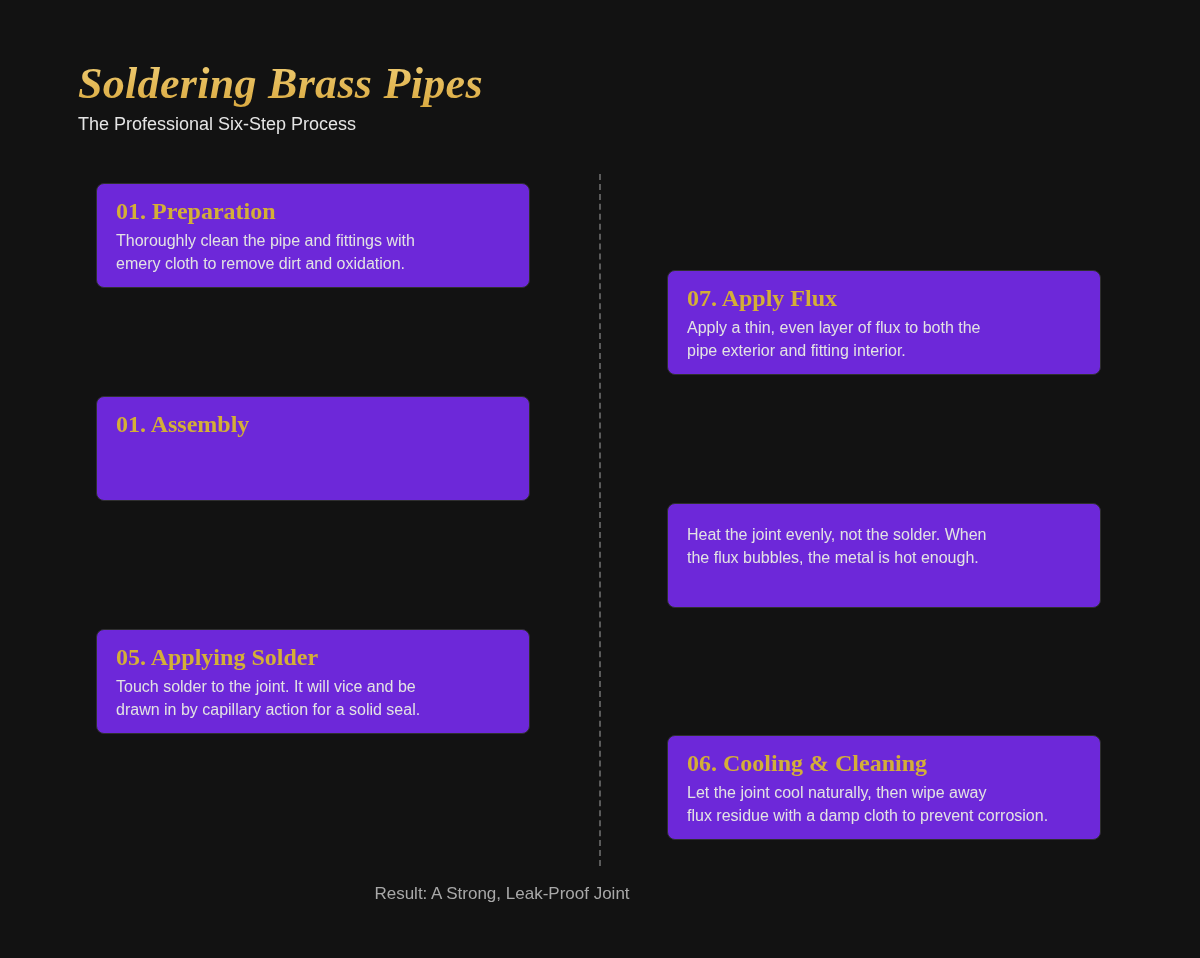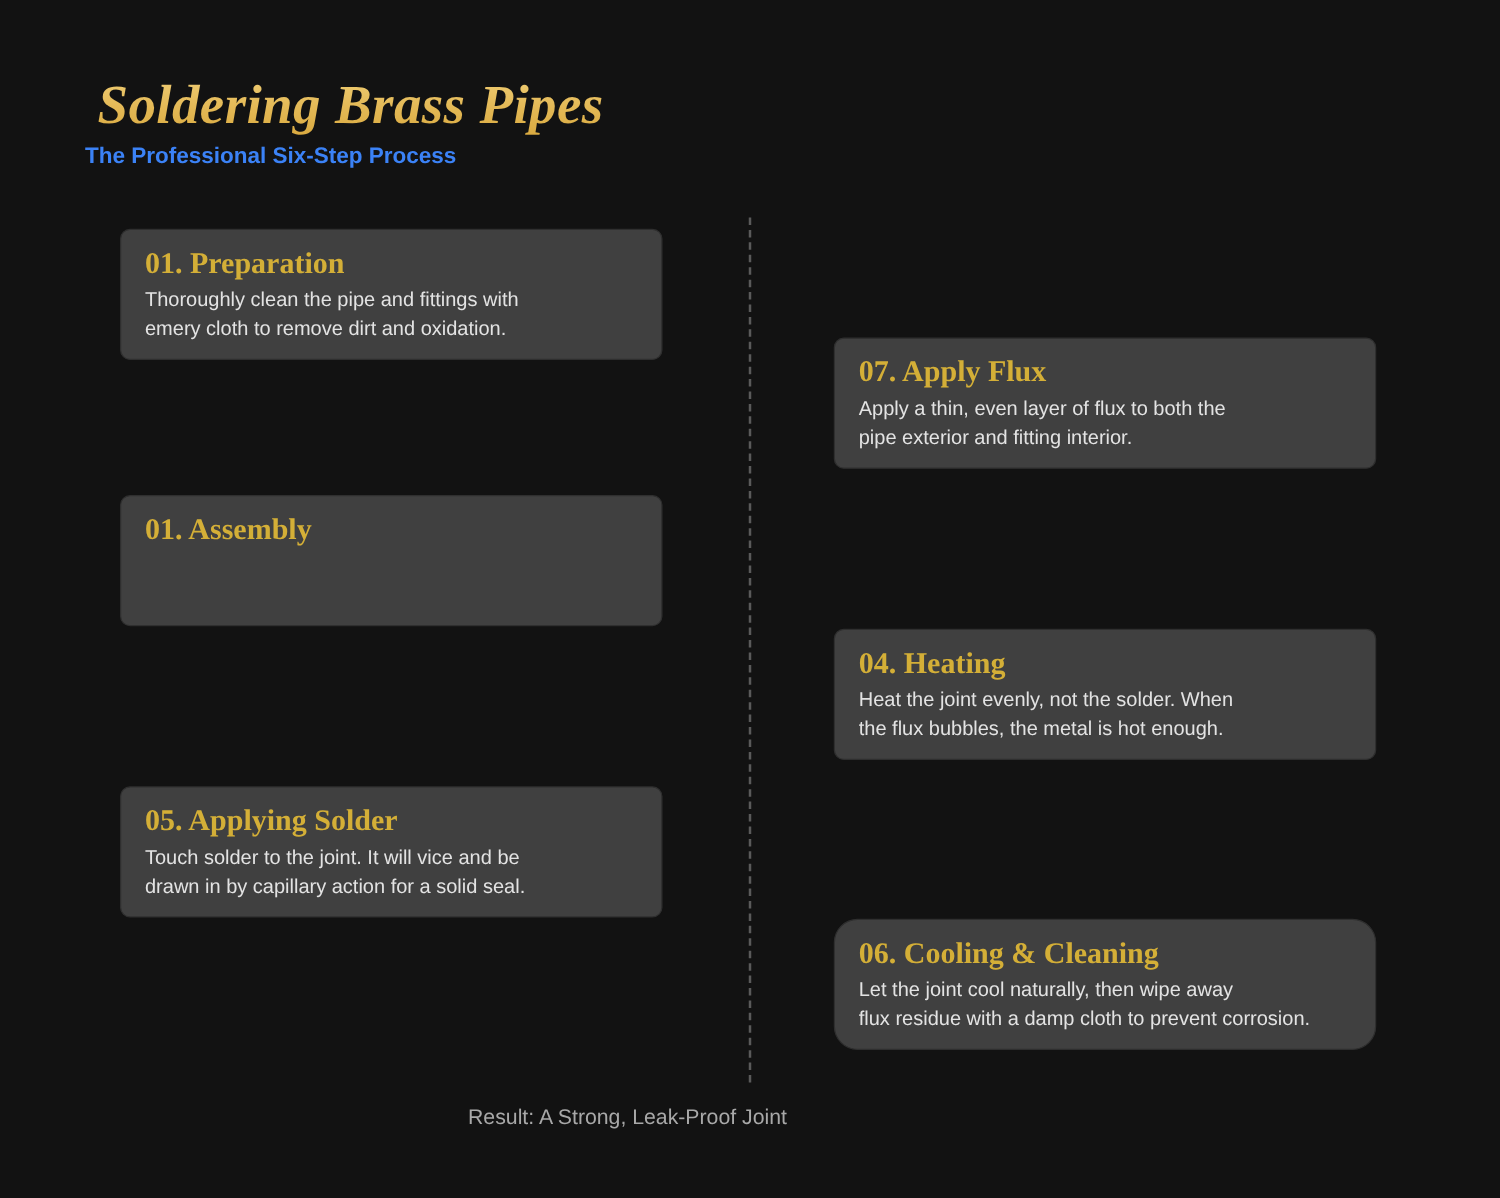--- a/index.html
+++ b/index.html
@@ -8,30 +8,30 @@
     font-family: "Liberation Sans", sans-serif;
   }
   .title {
     position: absolute; left: 78px; top: 58px; margin: 0;
     font-family: "Liberation Serif", "DejaVu Serif", serif; font-weight: bold; font-size: 44px;
     line-height: 52px; letter-spacing: 0.3px;
     background: linear-gradient(180deg, #f0cf78 0%, #e3b855 55%, #d9a93f 100%);
     -webkit-background-clip: text; background-clip: text; color: transparent; font-style: italic;
   }
   .subtitle {
-    position: absolute; left: 68px; top: 113px; margin: 0;
-    font-size: 18px; line-height: 22px; color: #3b82f6; font-weight: bold;
+    position: absolute; left: 78px; top: 113px; margin: 0;
+    font-size: 18px; line-height: 22px; color: #e5e5e5;
   }
   .timeline {
     position: absolute; left: 599px; top: 174px; width: 0; height: 692px;
     border-left: 2px dashed #5a5a5a;
   }
   .card {
     position: absolute; width: 434px; height: 105px; box-sizing: border-box;
-    background: #404040; border: 1px solid #2f2f2f; border-radius: 8px;
+    background: #6d28d9; border: 1px solid #2f2f2f; border-radius: 8px;
     padding: 14px 19px 0 19px;
   }
   .card.left { left: 96px; }
   .card.right { left: 667px; }
   .card h2 {
     margin: 0; font-family: "Liberation Serif", "DejaVu Serif", serif; font-weight: bold;
     font-size: 24px; line-height: 26px; color: #d4af37;
   }
   .card p {
     margin: 5px 0 0 0; font-size: 16px; line-height: 23px; color: #e3e3e3; white-space: pre-line;
@@ -59,30 +59,29 @@
   <h2>07. Apply Flux</h2>
   <p>Apply a thin, even layer of flux to both the
 pipe exterior and fitting interior.</p>
 </div>
 
 <div class="card left" style="top:396px;">
   <h2>01. Assembly</h2>
 </div>
 
 <div class="card right" style="top:503px;">
-  <h2>04. Heating</h2>
   <p>Heat the joint evenly, not the solder. When
 the flux bubbles, the metal is hot enough.</p>
 </div>
 
 <div class="card left" style="top:629px;">
   <h2>05. Applying Solder</h2>
   <p>Touch solder to the joint. It will vice and be
 drawn in by capillary action for a solid seal.</p>
 </div>
 
-<div class="card right" style="top:735px;border-radius:19px;">
+<div class="card right" style="top:735px;">
   <h2>06. Cooling &amp; Cleaning</h2>
   <p>Let the joint cool naturally, then wipe away
 flux residue with a damp cloth to prevent corrosion.</p>
 </div>
 
 <div class="footer">Result: A Strong, Leak-Proof Joint</div>
 
 </body></html>

